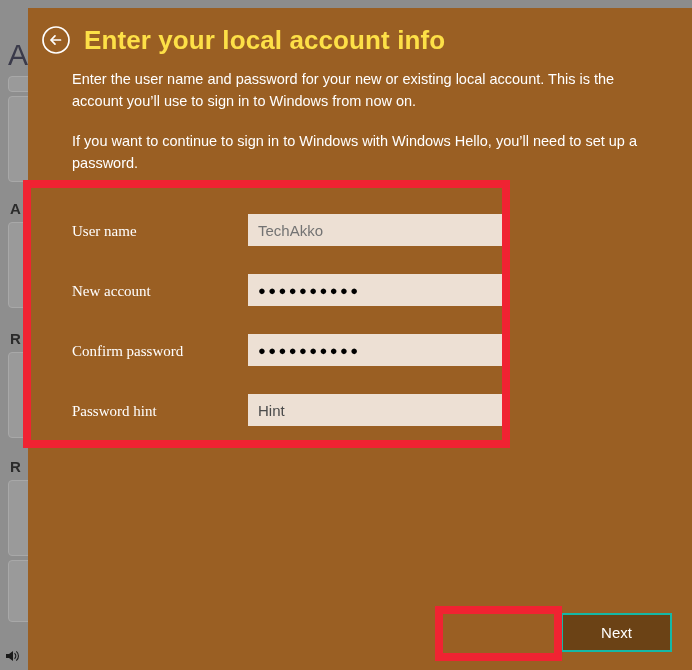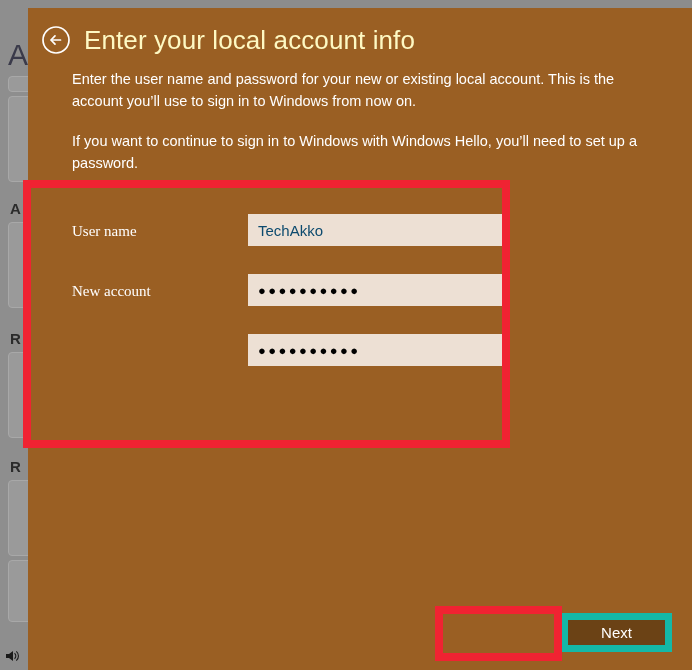--- a/index.html
+++ b/index.html
@@ -80,23 +80,23 @@
     align-items: center;
   }
   #back-button {
     width: 32px;
     height: 32px;
     flex: 0 0 auto;
     margin-right: 12px;
     cursor: pointer;
   }
   #page-title {
-    color: #fef9c3;
+    color: #fde047;
     font-size: 26px;
-    font-weight: 400;
+    font-weight: 700;
     line-height: 32px;
     white-space: nowrap;
     letter-spacing: 0.1px;
   }
 
   
   .body-text {
     position: absolute;
     left: 44px;
     width: 568px;
@@ -154,21 +154,21 @@
     top: 6px;
     width: 262px;
     height: 32px;
     background: #ede0d4;
     border: none;
     outline: none;
     box-sizing: border-box;
     padding: 0 10px;
     font-family: "Liberation Sans", sans-serif;
     font-size: 15px;
-    color: #0c4a6e;
+    color: #737373;
   }
   .field-input.pw {
     font-size: 13px;
     letter-spacing: 2.4px;
     color: #000000;
   }
   .field-input::placeholder {
     color: #4a4a4a;
     opacity: 1;
   }
@@ -178,21 +178,21 @@
     position: absolute;
     right: 20px;
     bottom: 18px;
     display: flex;
     gap: 24px;
   }
   .dlg-button {
     width: 111px;
     height: 39px;
     box-sizing: border-box;
-    border: 7px solid #14b8a6;
+    border: 2px solid #14b8a6;
     background: transparent;
     color: #ffffff;
     font-family: "Liberation Sans", sans-serif;
     font-size: 15px;
     line-height: 1;
     cursor: pointer;
     display: flex;
     align-items: center;
     justify-content: center;
   }
@@ -243,23 +243,28 @@
       <div class="field-label">User name</div>
       <input class="field-input" type="text" value="TechAkko" style="">
     </div>
 
     <div class="form-row">
       <div class="field-label">New account</div>
       <input class="field-input pw" type="text" value="●●●●●●●●●●" style="">
     </div>
 
     <div class="form-row">
+      <div class="field-label">Confirm password</div>
       <input class="field-input pw" type="text" value="●●●●●●●●●●" style="">
     </div>
 
+    <div class="form-row">
+      <div class="field-label">Password hint</div>
+      <input class="field-input" type="text" placeholder="Hint" style="">
+    </div>
 
   </div>
 
   <div id="button-bar">
     <button class="dlg-button primary">Next</button>
   </div>
 
 </div>
 
 <div class="annot" id="annot-fields"></div>

